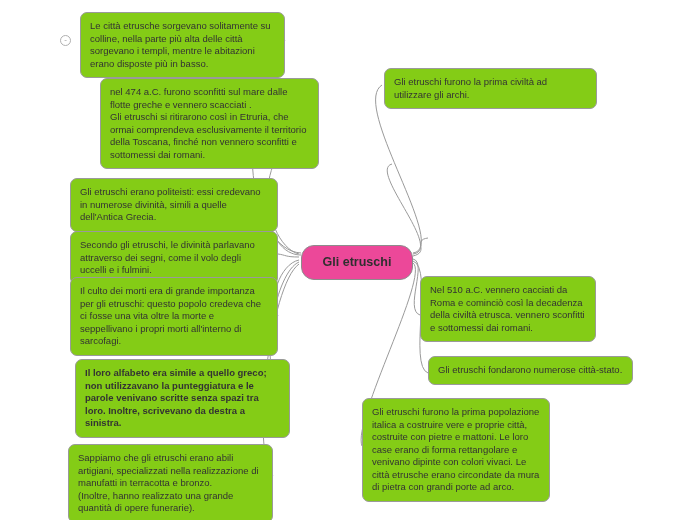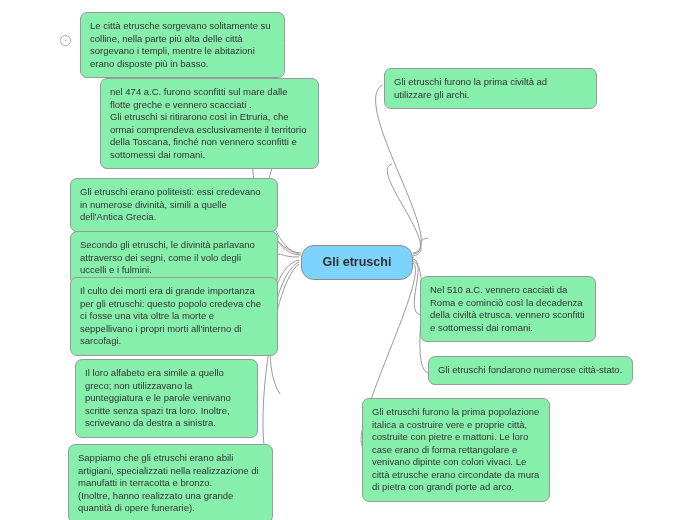--- a/index.html
+++ b/index.html
@@ -22,31 +22,31 @@
     position: absolute;
     left: 0;
     top: 0;
     width: 696px;
     height: 520px;
     pointer-events: none;
   }
   .node {
     position: absolute;
     box-sizing: border-box;
-    background: #86efac;
+    background: #84cc16;
     border: 1px solid #9a9a9a;
     border-radius: 7px;
     color: #333333;
     font-size: 9.5px;
     line-height: 1.32;
     padding: 7px 9px;
     white-space: pre-line;
   }
   .root {
-    background: #7dd3fc;
+    background: #ec4899;
     border: 1px solid #8c8c8c;
     border-radius: 13px;
     font-size: 12.5px;
     font-weight: bold;
     color: #2f2f2f;
     text-align: center;
     padding: 8px 12px;
     white-space: nowrap;
   }
   .collapse-handle {
@@ -95,21 +95,21 @@
 
   <div class="node" style="left:100px; top:78px; width:219px;">nel 474 a.C.  furono sconfitti sul mare dalle flotte greche e vennero scacciati .
 Gli etruschi si ritirarono così in Etruria, che ormai comprendeva esclusivamente il territorio della Toscana, finché non vennero sconfitti e sottomessi dai romani.</div>
 
   <div class="node" style="left:70px; top:178px; width:208px;">Gli etruschi erano politeisti: essi credevano in numerose divinità, simili a quelle dell'Antica Grecia.</div>
 
   <div class="node" style="left:70px; top:231px; width:208px;">Secondo gli etruschi, le divinità parlavano attraverso dei segni, come il volo degli uccelli e i fulmini.</div>
 
   <div class="node" style="left:70px; top:277px; width:208px;">Il culto dei morti era di grande importanza per gli etruschi: questo popolo credeva che ci fosse una vita oltre la morte e seppellivano i propri morti all'interno di sarcofagi.</div>
 
-  <div class="node" style="left:75px; top:359px; width:183px;">Il loro alfabeto era simile a quello greco; non utilizzavano la punteggiatura e le parole venivano scritte senza spazi tra loro. Inoltre, scrivevano da destra a sinistra.</div>
+  <div class="node" style="left:75px; top:359px; width:215px;font-weight:bold;">Il loro alfabeto era simile a quello greco; non utilizzavano la punteggiatura e le parole venivano scritte senza spazi tra loro. Inoltre, scrivevano da destra a sinistra.</div>
 
   <div class="node" style="left:68px; top:444px; width:205px;">Sappiamo che gli etruschi erano abili artigiani, specializzati nella realizzazione di manufatti in terracotta e bronzo.
 (Inoltre, hanno realizzato una grande quantità di opere funerarie).</div>
 
   <div class="node" style="left:384px; top:68px; width:213px;">Gli etruschi furono la prima civiltà ad utilizzare gli archi.</div>
 
 
 
   <div class="node" style="left:420px; top:276px; width:176px;">Nel 510 a.C. vennero cacciati da Roma e cominciò così la decadenza della civiltà etrusca. vennero sconfitti e sottomessi dai romani.</div>
 

